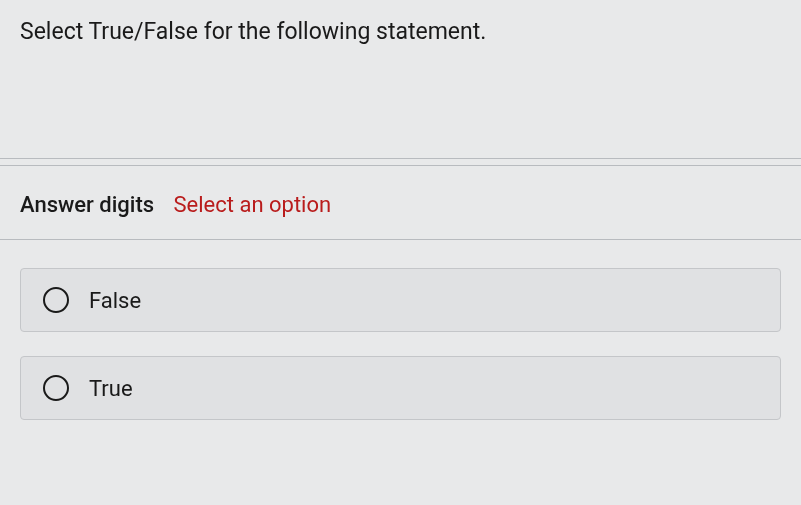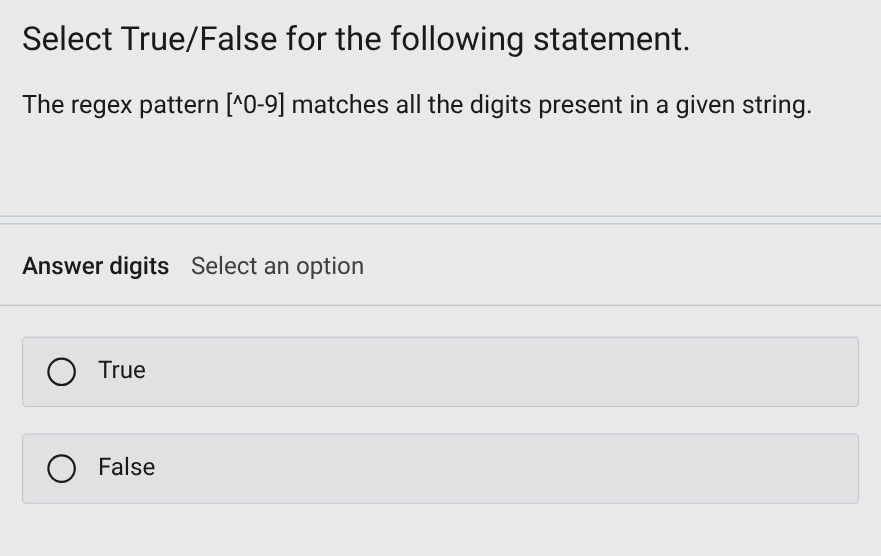--- a/index.html
+++ b/index.html
@@ -12,21 +12,21 @@
       background: #e8e9ea;
       width: 801px;
       height: 505px;
       overflow: hidden;
       color: #1a1a1a;
     }
     .question-section {
       padding: 18px 20px 40px 20px;
     }
     .question-instruction {
-      font-size: 30px;
+      font-size: 23px;
       color: #1a1a1a;
       margin-bottom: 28px;
       font-weight: 400;
     }
     .question-statement {
       font-size: 23px;
       color: #1a1a1a;
       font-weight: 400;
       line-height: 1.3;
     }
@@ -41,21 +41,21 @@
       padding: 26px 20px 22px 20px;
       font-size: 22px;
       color: #1a1a1a;
     }
     .answer-header .label {
       font-weight: 500;
       margin-right: 14px;
     }
     .answer-header .prompt {
       font-weight: 400;
-      color: #404040;
+      color: #b91c1c;
       text-align: right;
     }
     .divider-line {
       border-top: 1px solid #b8bbbf;
     }
     .options-area {
       padding: 28px 20px 0 20px;
     }
     .option {
       display: flex;
@@ -80,34 +80,33 @@
       font-size: 22px;
       color: #1a1a1a;
       font-weight: 400;
     }
   </style>
 </head>
 <body>
 
 <div class="question-section">
   <p class="question-instruction">Select True/False for the following statement.</p>
-  <p class="question-statement">The regex pattern [^0-9] matches all the digits present in a given string.</p>
 </div>
 
 <div class="divider-thick"></div>
 
 <div class="answer-header">
   <span class="label">Answer digits</span>
   <span class="prompt">Select an option</span>
 </div>
 
 <div class="divider-line"></div>
 
 <div class="options-area">
   <div class="option">
     <span class="radio-circle"></span>
-    <span class="option-label">True</span>
+    <span class="option-label">False</span>
   </div>
   <div class="option">
     <span class="radio-circle"></span>
-    <span class="option-label">False</span>
+    <span class="option-label">True</span>
   </div>
 </div>
 
 </body></html>

